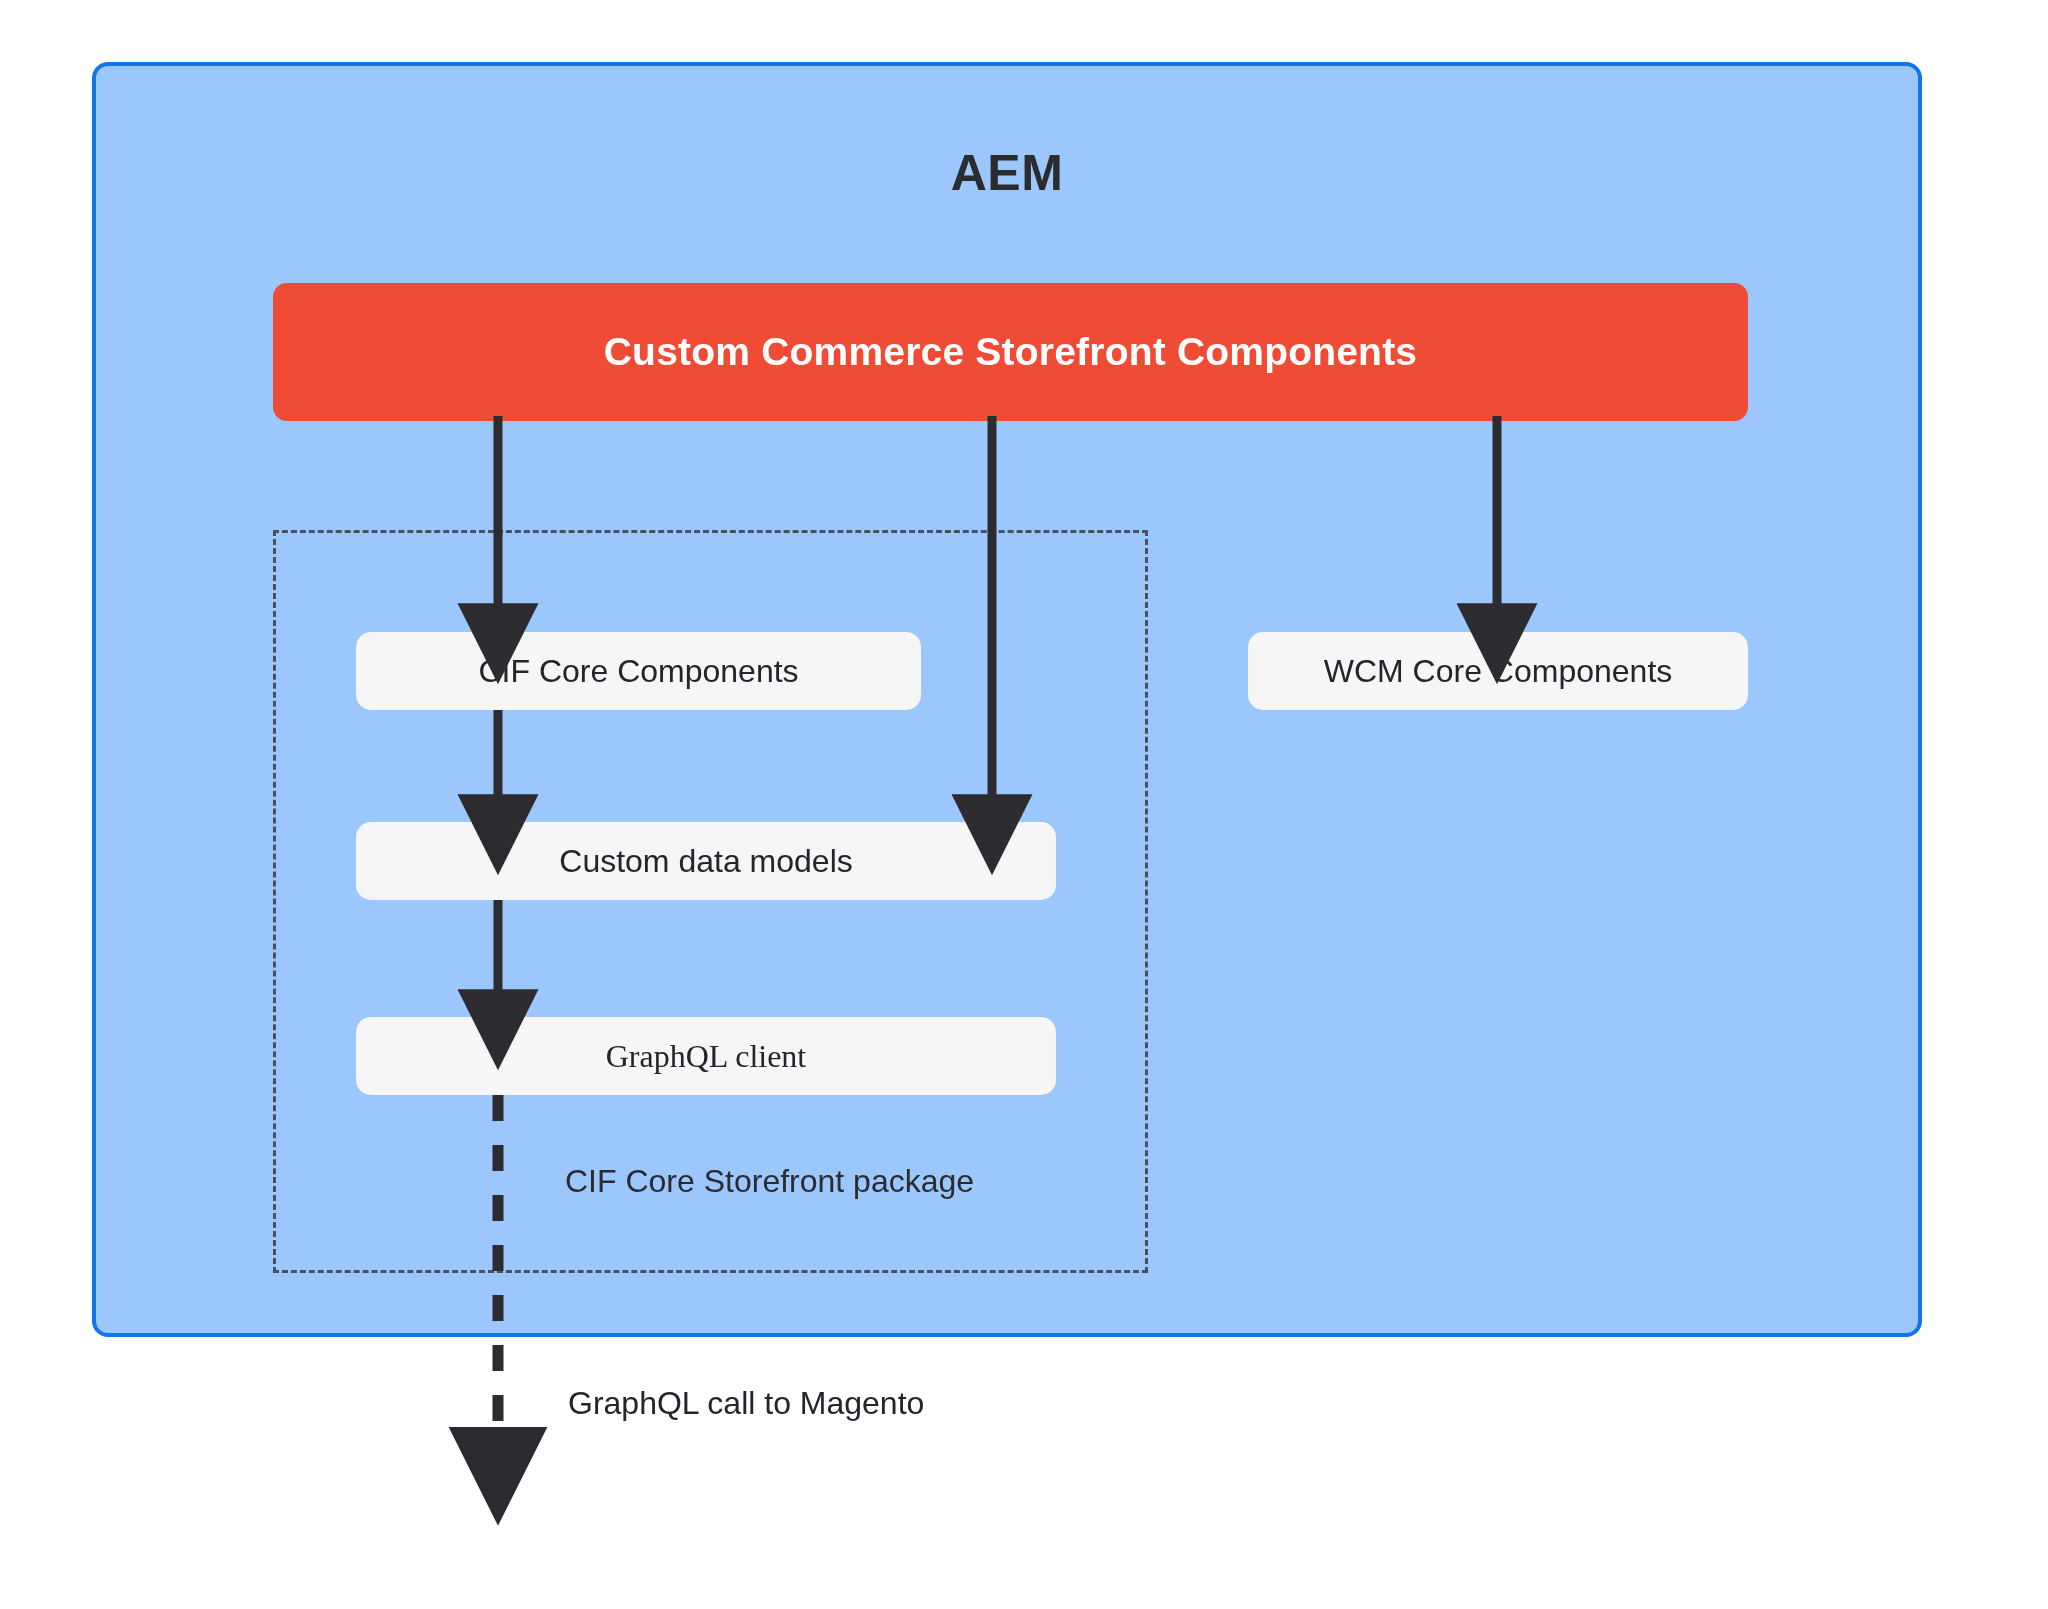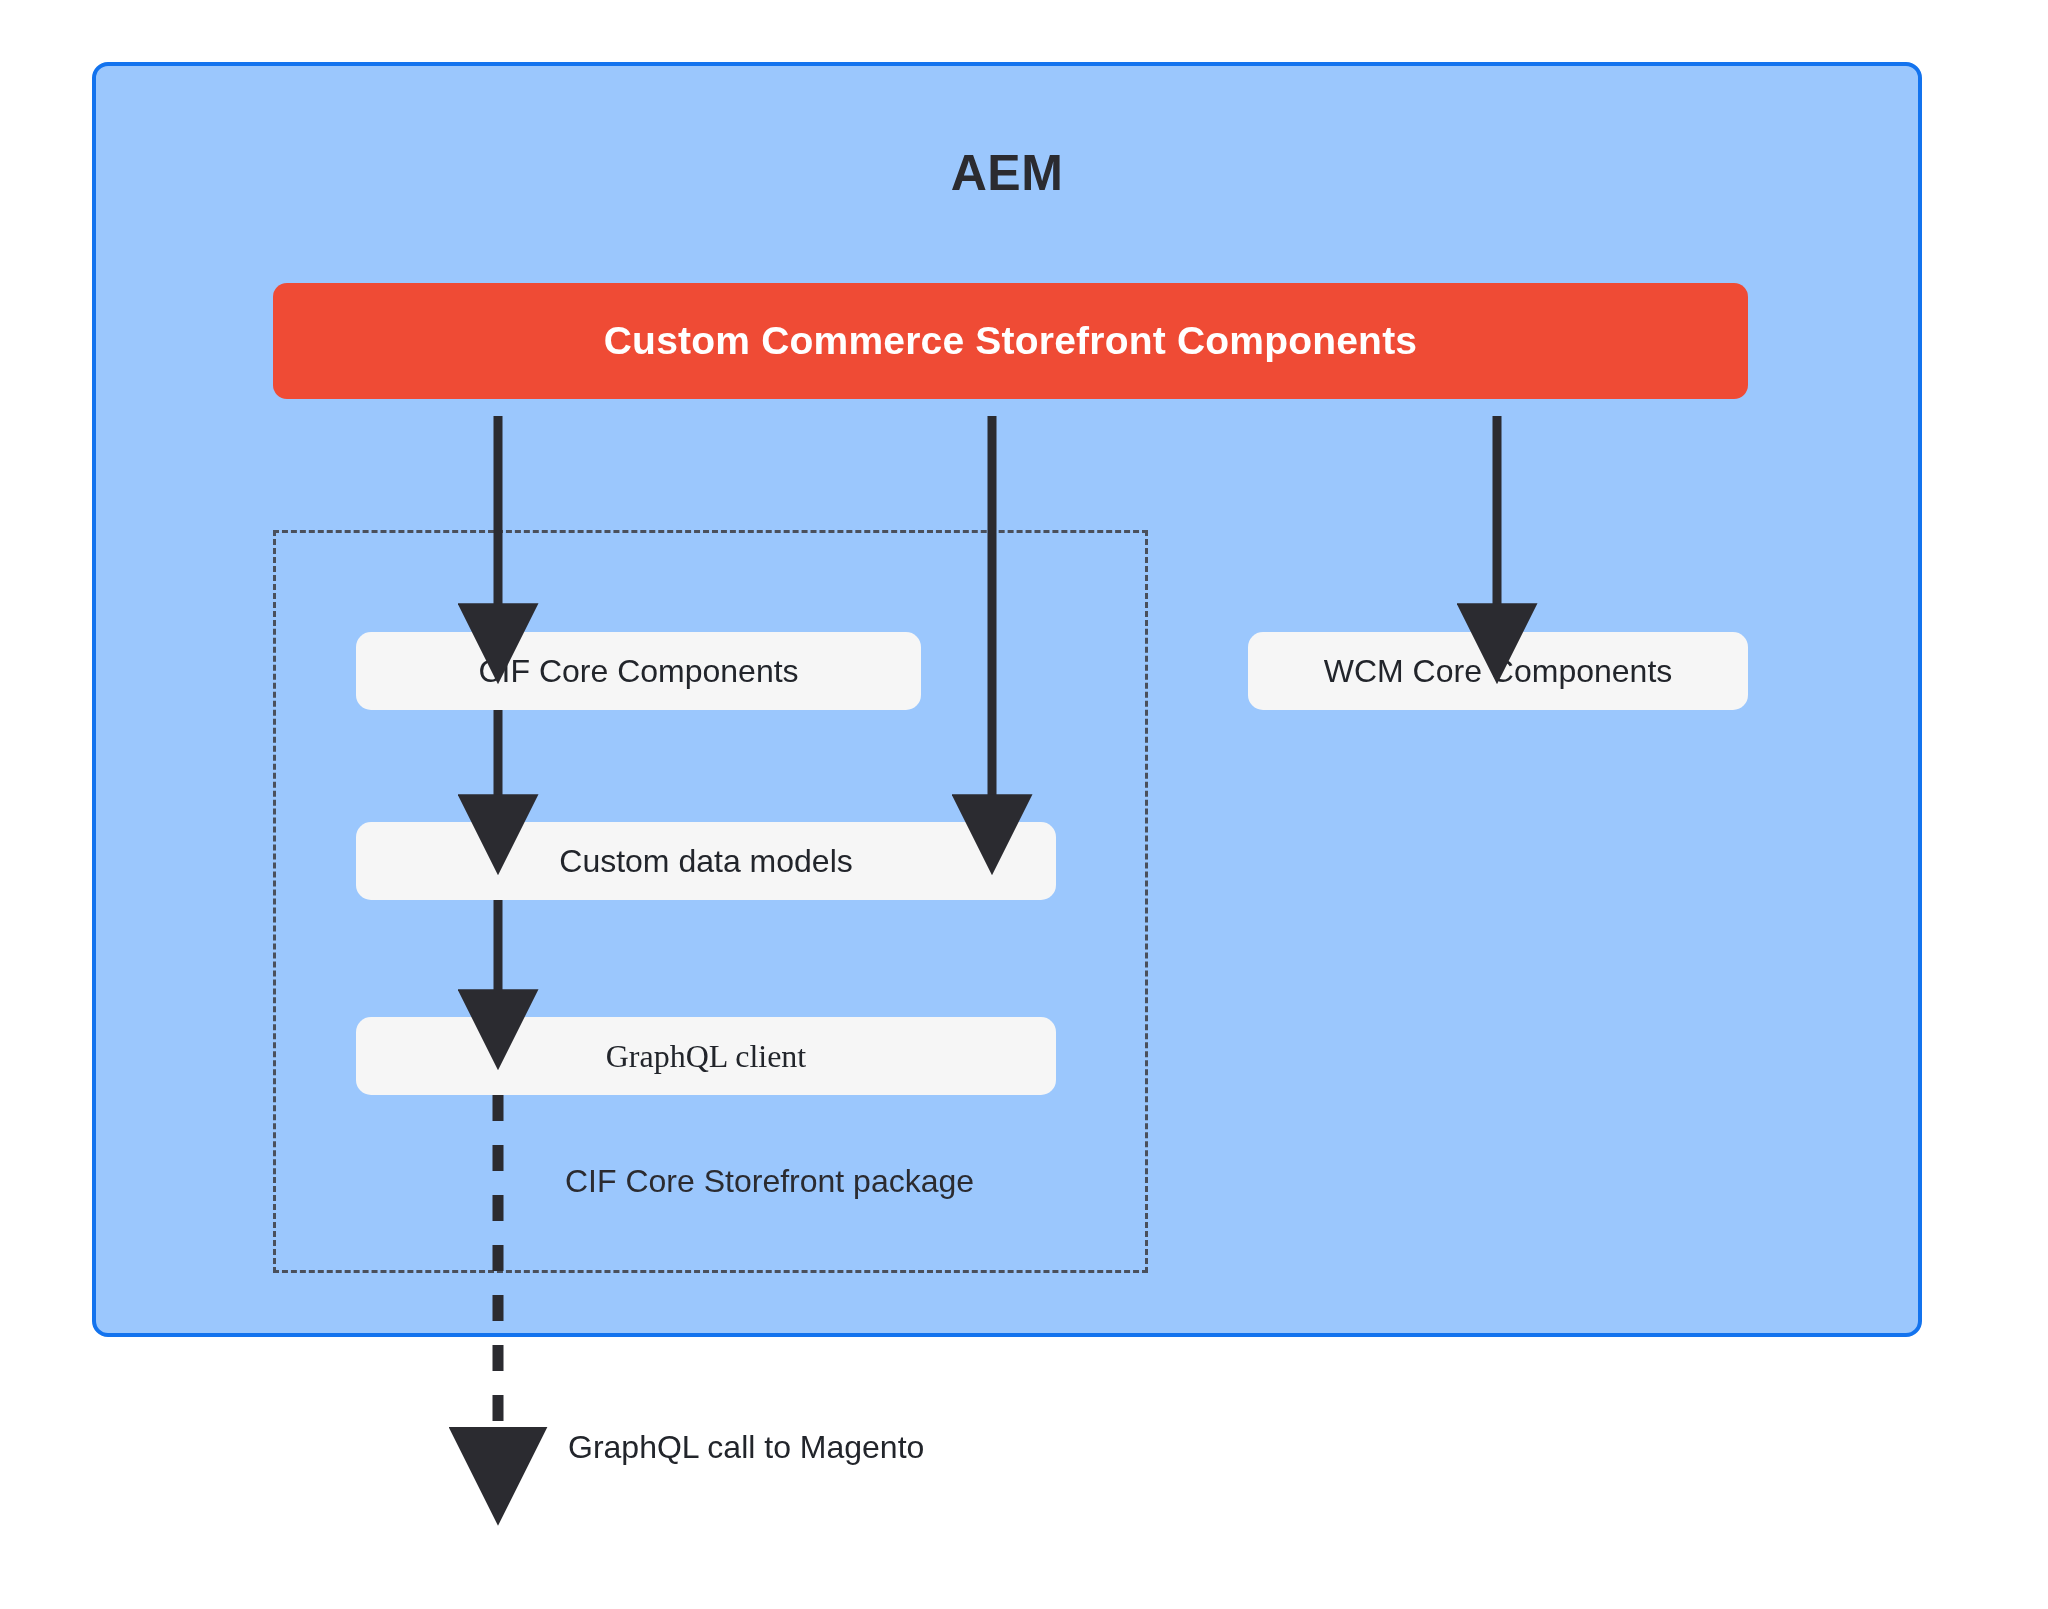--- a/index.html
+++ b/index.html
@@ -46,21 +46,21 @@
     letter-spacing: 0.5px;
     line-height: 1;
   }
 
   
   .storefront-banner {
     position: absolute;
     left: 273px;
     top: 283px;
     width: 1475px;
-    height: 116px;
+    height: 138px;
     background: #EF4B35;
     border-radius: 14px;
     display: flex;
     align-items: center;
     justify-content: center;
     color: #ffffff;
     font-size: 39px;
     font-weight: bold;
     letter-spacing: 0.2px;
   }
@@ -116,21 +116,20 @@
   }
 
   
   .magento-caption {
     position: absolute;
     left: 568px;
     top: 1385px;
     font-size: 32px;
     color: #22252B;
     white-space: nowrap;
-    margin-top: 44px;
   }
 </style>
 </head>
 <body>
 
 <div id="diagram-root">
 
   <div class="aem-panel">
     <div class="aem-title">AEM</div>
   </div>

